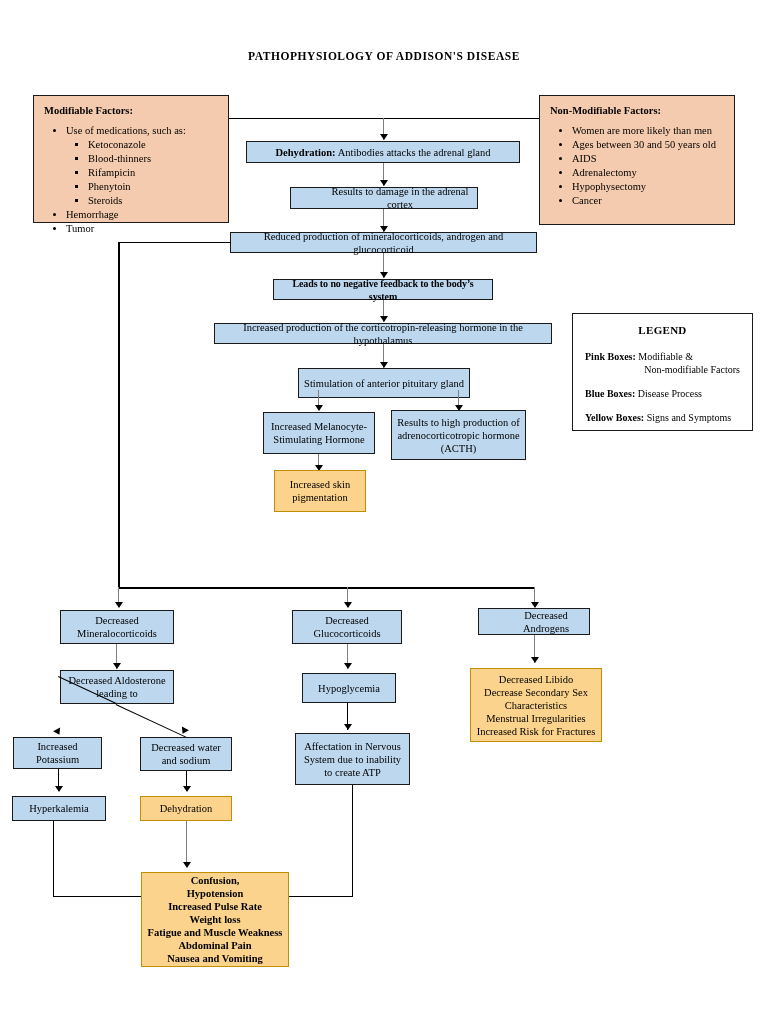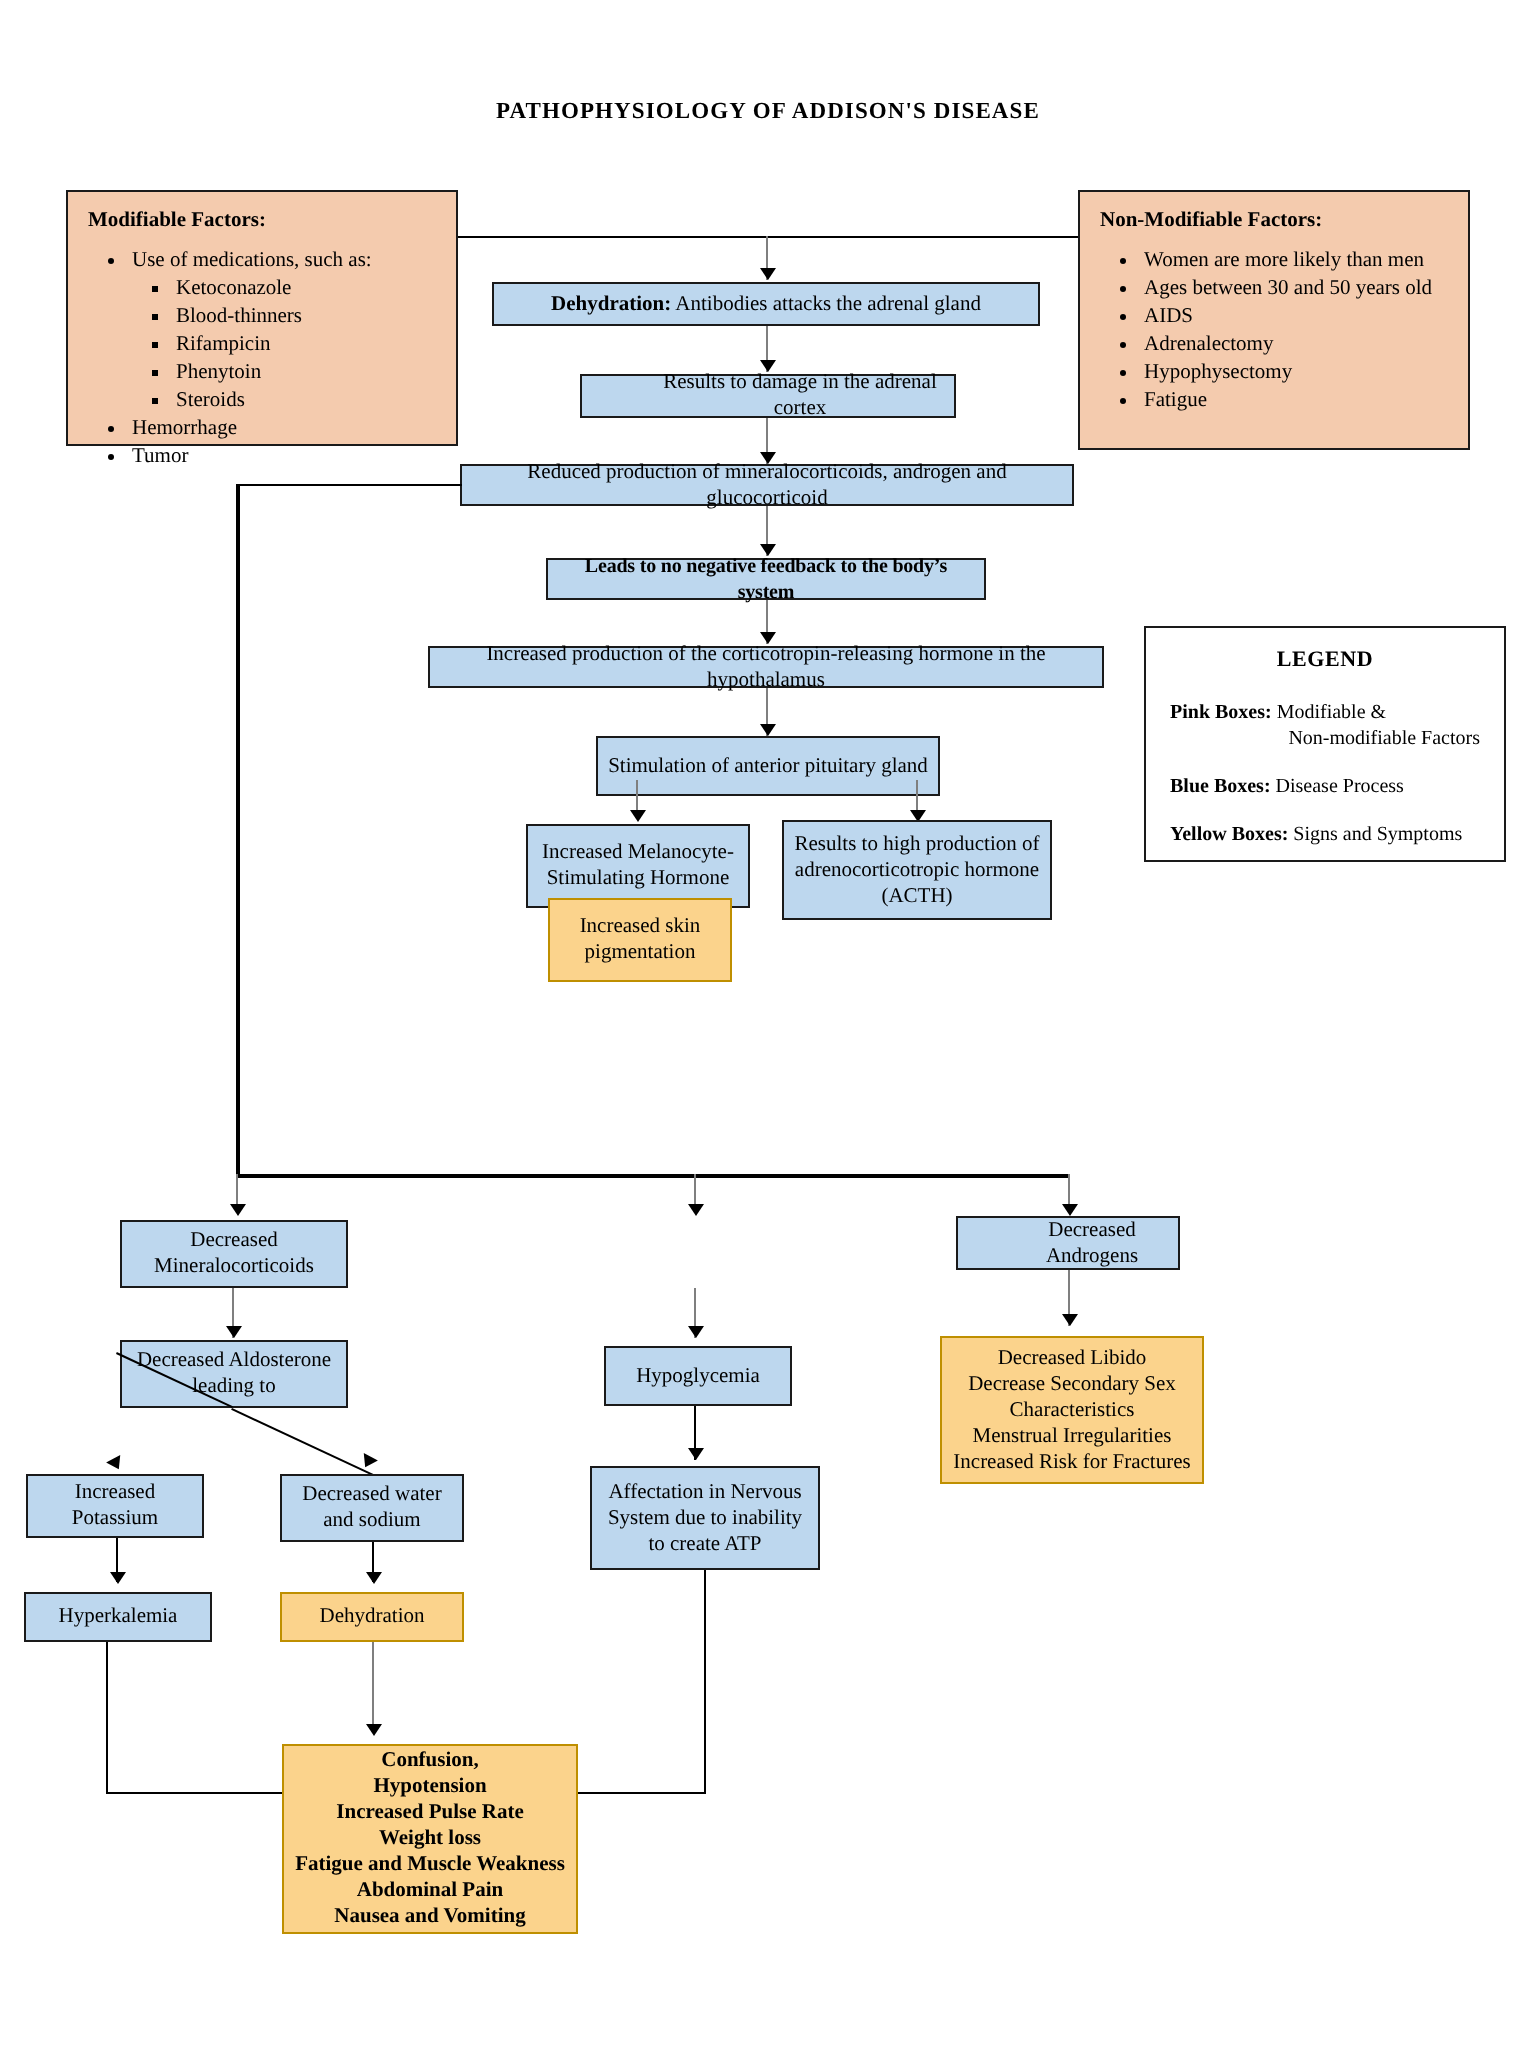--- a/index.html
+++ b/index.html
@@ -92,21 +92,21 @@
   </div>
 
   <div class="box pink" style="left:539px;top:95px;width:196px;height:130px;">
     <div class="hdr">Non-Modifiable Factors:</div>
     <ul>
       <li>Women are more likely than men</li>
       <li>Ages between 30 and 50 years old</li>
       <li>AIDS</li>
       <li>Adrenalectomy</li>
       <li>Hypophysectomy</li>
-      <li>Fatigue</li>
+      <li>Cancer</li>
     </ul>
   </div>
 
   <div class="ln h dark" style="left:229px;top:118px;width:155px;"></div>
   <div class="ln h dark" style="left:384px;top:118px;width:155px;"></div>
   <div class="ln v" style="left:383px;top:118px;height:22px;"></div>
   <div class="arrow" style="left:380px;top:134px;"></div>
 
   <div class="box blue" style="left:246px;top:141px;width:274px;height:22px;">
     <div class="inner">
@@ -158,21 +158,21 @@
     <div class="inner">Increased Melanocyte-Stimulating Hormone</div>
   </div>
 
   <div class="box blue" style="left:391px;top:410px;width:135px;height:50px;">
     <div class="inner">Results to high production of adrenocorticotropic hormone (ACTH)</div>
   </div>
 
   <div class="ln v" style="left:318px;top:454px;height:15px;"></div>
   <div class="arrow" style="left:315px;top:465px;"></div>
 
-  <div class="box yellow" style="left:274px;top:449px;width:92px;height:42px;">
+  <div class="box yellow" style="left:274px;top:470px;width:92px;height:42px;">
     <div class="inner">Increased skin pigmentation</div>
   </div>
 
   <div class="box white legend" style="left:572px;top:313px;width:181px;height:118px;">
     <div class="lg-title">LEGEND</div>
     <div class="lg-row">
       <b>Pink Boxes:</b>
       <span>Modifiable &amp;</span>
       <span class="lg-cont">Non-modifiable Factors</span>
     </div>
@@ -236,20 +236,23 @@
   <div class="box yellow" style="left:140px;top:796px;width:92px;height:25px;">
     <div class="inner">Dehydration</div>
   </div>
 
   <div class="ln v dark" style="left:53px;top:821px;height:76px;"></div>
   <div class="ln h dark" style="left:53px;top:896px;width:88px;"></div>
 
   <div class="ln v" style="left:186px;top:821px;height:45px;"></div>
   <div class="arrow" style="left:183px;top:862px;"></div>
 
+  <div class="box blue" style="left:292px;top:610px;width:110px;height:34px;">
+    <div class="inner">Decreased Glucocorticoids</div>
+  </div>
 
   <div class="ln v" style="left:347px;top:644px;height:25px;"></div>
   <div class="arrow" style="left:344px;top:663px;"></div>
 
   <div class="box blue" style="left:302px;top:673px;width:94px;height:30px;">
     <div class="inner">Hypoglycemia</div>
   </div>
 
   <div class="ln v dark" style="left:347px;top:703px;height:27px;"></div>
   <div class="arrow" style="left:344px;top:724px;"></div>

